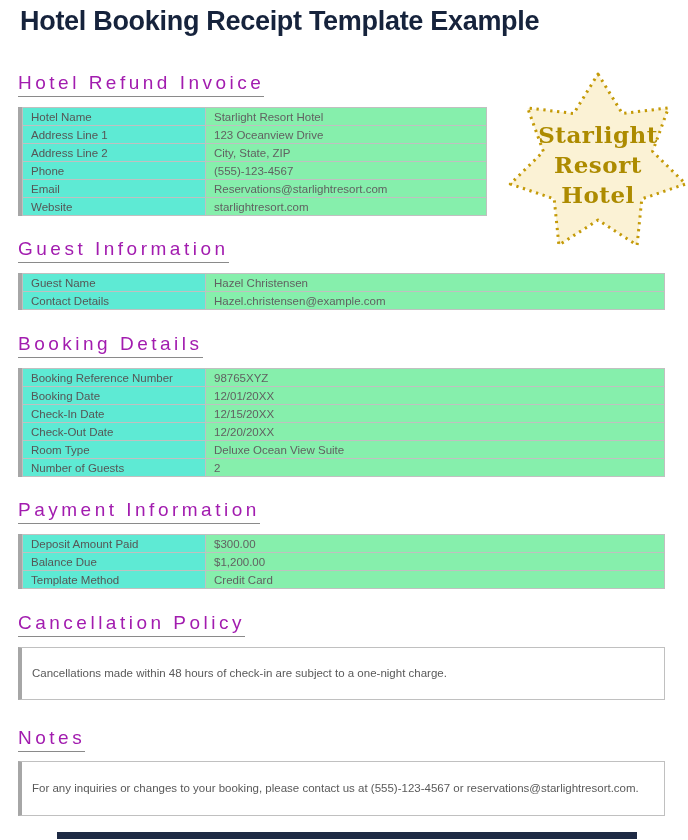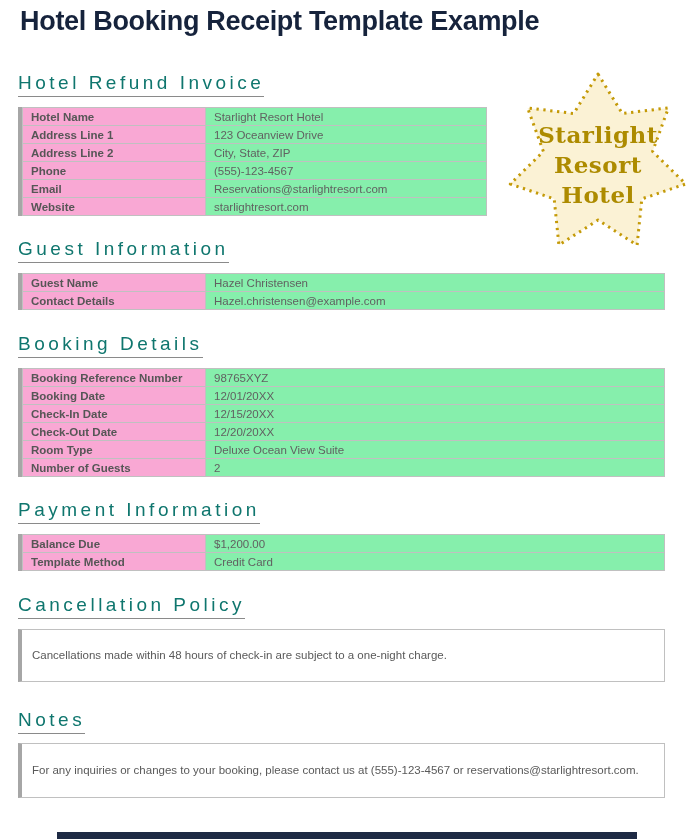--- a/index.html
+++ b/index.html
@@ -19,21 +19,21 @@
     font-weight: bold;
     color: #16233C;
     letter-spacing: -0.3px;
     line-height: 30px;
   }
 
   .section-heading {
     display: inline-block;
     font-size: 19px;
     font-weight: 400;
-    color: #0f766e;
+    color: #a21caf;
     letter-spacing: 3.5px;
     line-height: 19px;
     padding-bottom: 4px;
     border-bottom: 1px solid #8a8a8a;
   }
   .mt-h1 { margin-top: 37px; }
   .mt-h2 { margin-top: 23px; }
   .mt-h3 { margin-top: 24px; text-align: right; }
   .mt-h4 { margin-top: 23px; text-align: center; }
   .mt-h5 { margin-top: 24px; }
@@ -53,22 +53,22 @@
     height: 18px;
     padding: 1px 8px 0 8px;
     font-size: 11.5px;
     color: #595959;
     vertical-align: middle;
     white-space: nowrap;
     overflow: hidden;
   }
   td.lbl {
     width: 183px;
-    background: #f9a8d4;
-    font-weight: bold;
+    background: #5eead4;
+    font-weight: normal;
     color: #565656;
     margin-left: 48px;
   }
   td.val { background: #86efac; color: #616161; }
 
   .note-box {
     margin-top: 10px;
     width: 647px;
     border: 1px solid #C0C0C0;
     border-left: 4px solid #A6A6A6;
@@ -202,20 +202,24 @@
     </table>
   </div>
 
   <div>
     <span class="section-heading mt-h4">Payment Information</span>
   </div>
   <div class="tbl-wrap w-full">
     <table>
       <tbody>
         <tr>
+          <td class="lbl">Deposit Amount Paid</td>
+          <td class="val">$300.00</td>
+        </tr>
+        <tr>
           <td class="lbl">Balance Due</td>
           <td class="val">$1,200.00</td>
         </tr>
         <tr>
           <td class="lbl">Template Method</td>
           <td class="val">Credit Card</td>
         </tr>
       </tbody>
     </table>
   </div>

